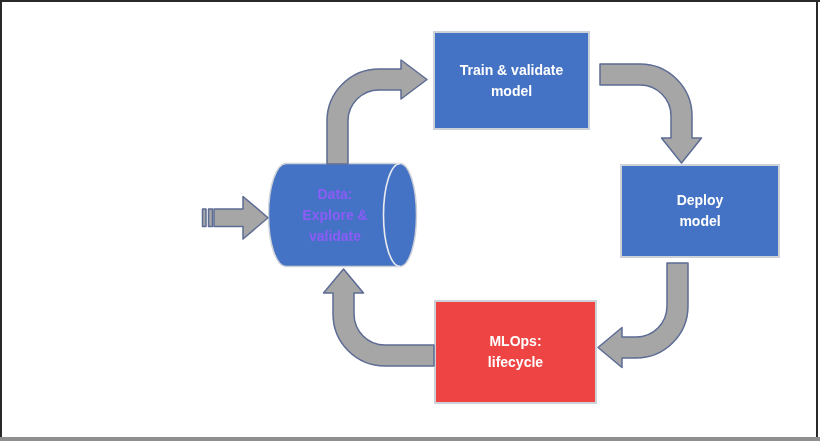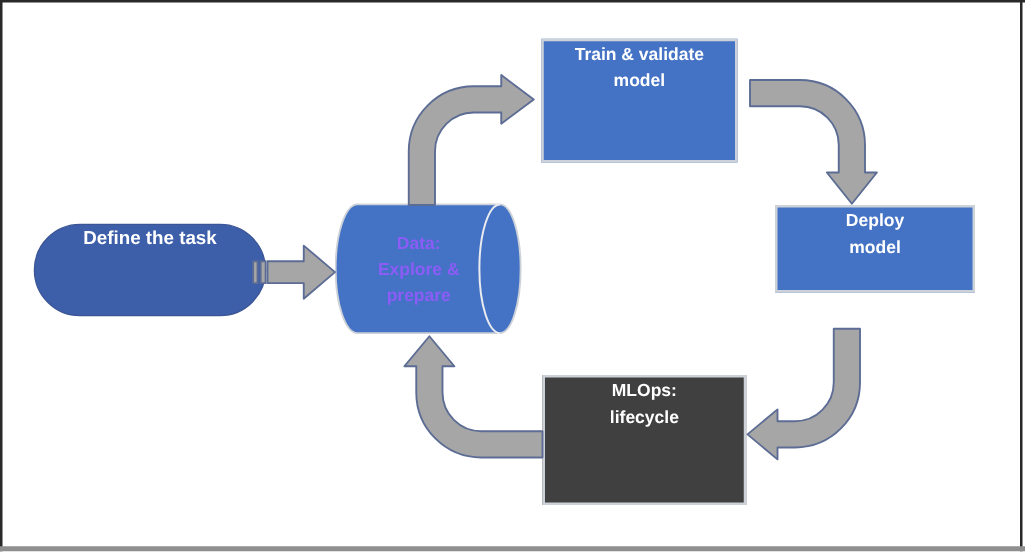--- a/index.html
+++ b/index.html
@@ -6,78 +6,75 @@
   .frame{
     position:relative;width:820px;height:445px;background:#fff;
     font-family:"Liberation Sans","DejaVu Sans",sans-serif;overflow:hidden;
   }
   .border-top{position:absolute;left:0;top:0;width:820px;height:2px;background:#292929;}
   .border-left{position:absolute;left:0;top:0;width:2px;height:441px;background:#292929;}
   .border-right{position:absolute;left:816px;top:0;width:2px;height:441px;background:#292929;}
   .bottom-bar{position:absolute;left:0;top:437px;width:820px;height:4px;background:#8F8F8F;}
 
   .node{
-    position:absolute;display:flex;flex-direction:column;align-items:center;
+    position:absolute;display:flex;flex-direction:column;align-items:center;justify-content:center;
     color:#FFFFFF;font-weight:700;text-align:center;box-sizing:border-box;z-index:2;
   }
   .node .ln{line-height:1.5;white-space:nowrap;}
   .stadium{
     left:27px;top:179px;width:186px;height:74px;border-radius:37px;
     border:1px solid #3A5495;font-size:15px;
   }
   .rect-node{border:2px solid #CDD1D8;font-size:14px;}
   .train{left:433px;top:31px;width:157px;height:99px;}
-  .deploy{left:620px;top:164px;width:160px;height:70px;}
+  .deploy{left:620px;top:164px;width:160px;height:94px;}
   .mlops{left:434px;top:300px;width:163px;height:104px;}
 
   .cylinder{
     position:absolute;left:268px;top:162px;width:150px;height:106px;z-index:2;
   }
   .cylinder svg{position:absolute;left:0;top:0;}
   .cyl-label{
     position:absolute;left:0;top:0;width:100%;height:100%;box-sizing:border-box;
     padding-right:16px;display:flex;flex-direction:column;align-items:center;justify-content:center;
     color:#8b5cf6;font-weight:700;font-size:14px;text-align:center;
   }
   .cyl-label .ln{line-height:1.5;white-space:nowrap;}
 
   .arrows{position:absolute;left:0;top:0;width:820px;height:445px;z-index:3;pointer-events:none;}
 </style>
 </head>
 <body>
 
 <div class="frame">
 
-  <div class="node stadium" style="background: rgb(61, 95, 170);">
-    <div class="ln">Define the task</div>
-  </div>
 
   <div class="cylinder">
     <svg width="150" height="106" viewBox="0 0 150 106">
       <path stroke-width="1.5" d="M 18 1.5 L 132 1.5 A 16.5 51.5 0 0 1 132 104.5 L 18 104.5 A 17.5 51.5 0 0 1 18 1.5 Z" fill="#4472C4" stroke="#CDD1D8"></path>
       <path fill="none" stroke-width="1.6" d="M 132 1.5 A 16.5 51.5 0 0 0 132 104.5" stroke="#E9EBEF"></path>
     </svg>
     <div class="cyl-label">
       <div class="ln">Data:</div>
       <div class="ln">Explore &amp;</div>
-      <div class="ln">prepare</div>
+      <div class="ln">validate</div>
     </div>
   </div>
 
   <div class="node rect-node train" style="background: rgb(68, 114, 196);">
     <div class="ln">Train &amp; validate</div>
     <div class="ln">model</div>
   </div>
 
   <div class="node rect-node deploy" style="background: rgb(68, 114, 196);">
     <div class="ln">Deploy</div>
     <div class="ln">model</div>
   </div>
 
-  <div class="node rect-node mlops" style="background: #404040;">
+  <div class="node rect-node mlops" style="background: #ef4444;">
     <div class="ln">MLOps:</div>
     <div class="ln">lifecycle</div>
   </div>
 
   <svg class="arrows" viewBox="0 0 820 445">
     <g stroke-width="1.5" stroke-linejoin="round">
 
       <path d="M 202.5 209 h 3.5 v 17.5 h -3.5 Z" fill="#A6A6A6" stroke="#5C6C94"></path>
       <path d="M 208.5 209 h 4 v 17.5 h -4 Z" fill="#A6A6A6" stroke="#5C6C94"></path>
       <path d="M 214 209 L 243 209 L 243 196.5 L 268 217.7 L 243 239 L 243 226.5 L 214 226.5 Z" fill="#A6A6A6" stroke="#5C6C94"></path>

